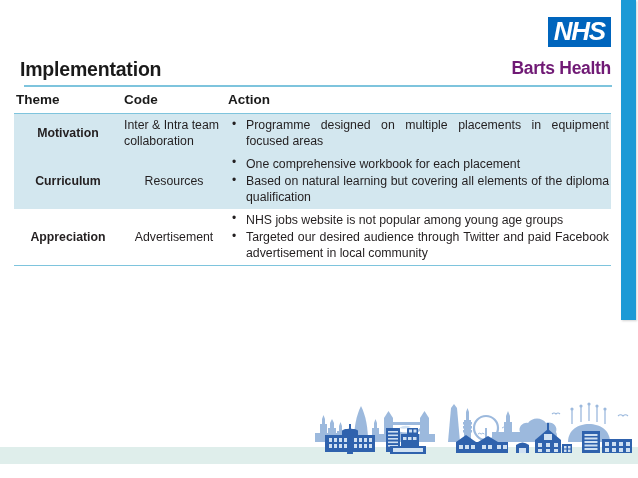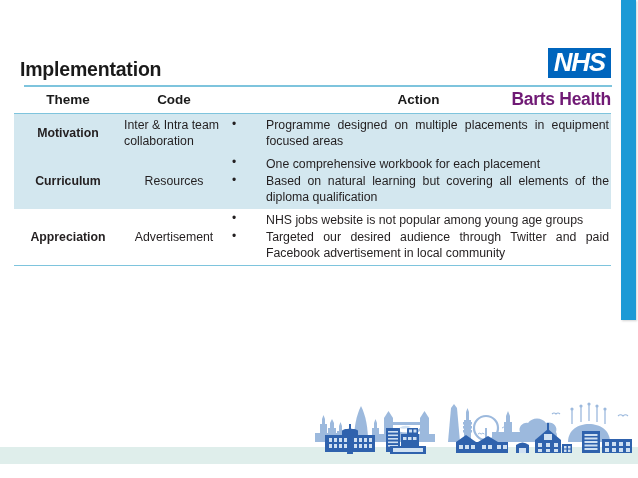--- a/index.html
+++ b/index.html
@@ -40,21 +40,20 @@
     display: inline-block;
     background: #0065bd;
     color: #ffffff;
     font-family: "Liberation Sans", sans-serif;
     font-weight: bold;
     font-style: italic;
     font-size: 26px;
     letter-spacing: -1.2px;
     padding: 1px 6px 2px 6px;
     line-height: 1.02;
-    margin-top: 31px;
   }
   #logo .barts {
     display: block;
     margin-top: 13px;
     font-size: 17.5px;
     font-weight: bold;
     color: #701a75;
     letter-spacing: -0.3px;
   }
   #logo .trust {
@@ -94,21 +93,21 @@
     border-collapse: collapse;
     table-layout: fixed;
   }
   #impl-table col.c-theme  { width: 108px; }
   #impl-table col.c-code   { width: 104px; }
   #impl-table col.c-action { width: 385px; }
 
   #impl-table th {
     font-size: 13.5px;
     font-weight: bold;
-    text-align: center;
+    text-align: left;
     padding: 4px 2px 6px 2px;
     color: #1a1a1a;
     border-bottom: 1.6px solid #7ec4dd;
   }
 
   #impl-table td {
     font-size: 12.3px;
     vertical-align: middle;
     padding: 3px 2px;
     color: #231f20;
@@ -147,21 +146,21 @@
     margin: 0 0 1px 0;
   }
   ul.bullets li:last-child { margin-bottom: 0; }
   ul.bullets li .bullet-dot {
     position: absolute;
     left: 4px;
     top: -0.5px;
     font-size: 12px;
     line-height: 1.33;
   }
-  ul.bullets li .btext { display: block; margin-left: 20px; }
+  ul.bullets li .btext { display: block; }
   
   ul.bullets li.nojust { text-align: left; }
 
   
   #footer-band {
     position: absolute;
     left: 0;
     top: 447px;
     width: 638px;
     height: 17px;

